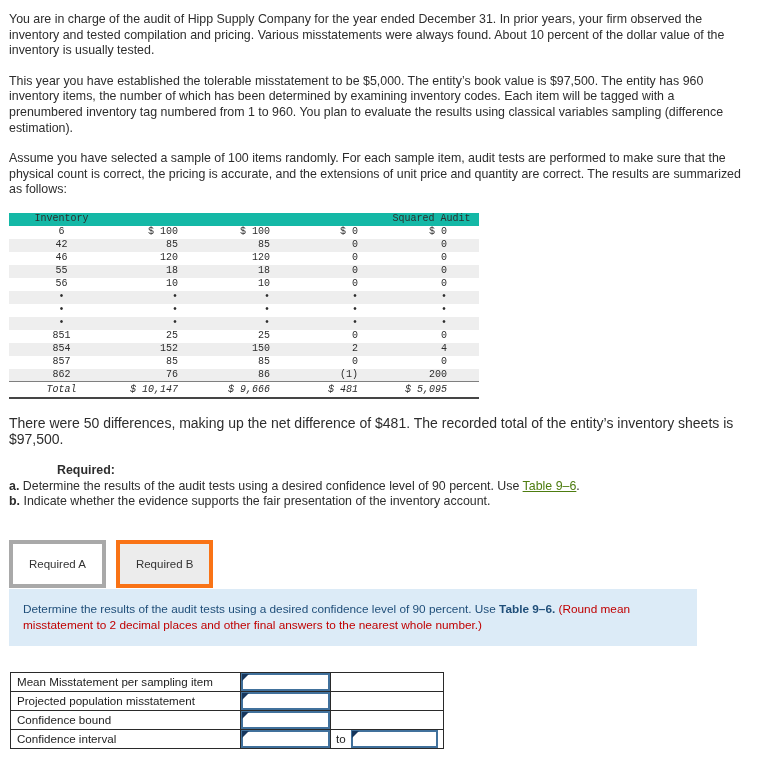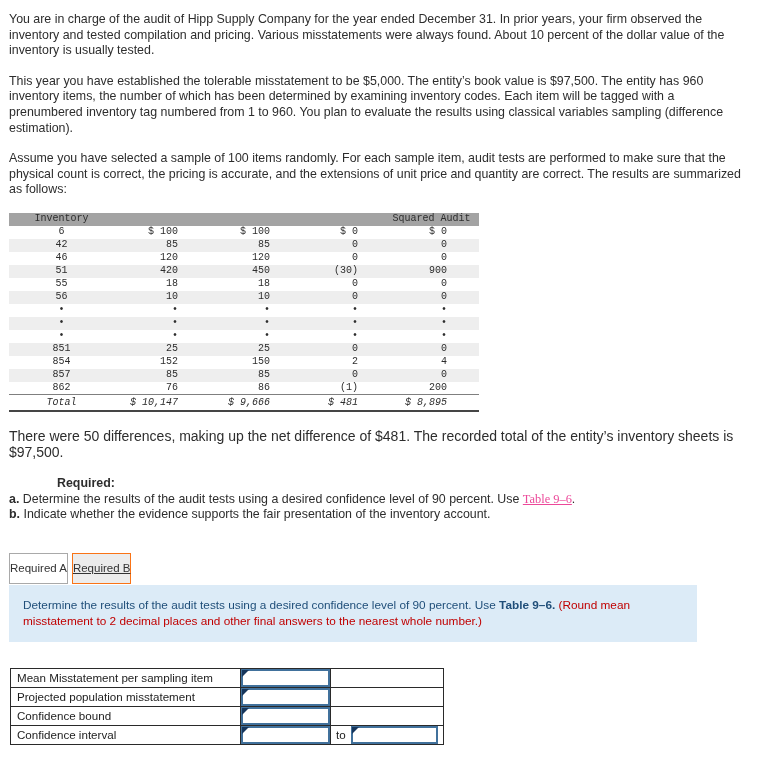--- a/index.html
+++ b/index.html
@@ -9,43 +9,43 @@
 
   
   .intro p { font-size:12.4px; line-height:15.6px; margin-bottom:15px; max-width:745px; }
 
   
   table.inv { border-collapse:collapse; table-layout:fixed;
               font-family:"Liberation Mono","DejaVu Sans Mono",monospace;
               font-size:10px; margin:2px 0 0 0; }
   .w1{width:105px}.w2{width:100px}.w3{width:80px}.w4{width:90px}.w5{width:95px}
   table.inv th, table.inv td { height:13px; line-height:12px; font-weight:normal; padding:0; }
-  table.inv thead tr { background:#a3a3a3;margin-top:28px; }
+  table.inv thead tr { background:#14b8a6;margin-top:28px; }
   table.inv tbody tr:nth-child(even) { background:#eeeeee; }
   .ct { text-align:center; }
   .rb { text-align:right; padding-right:36px !important; }
   .ra { text-align:right; padding-right:24px !important; }
   .rd { text-align:right; padding-right:26px !important; }
   .rs { text-align:right; padding-right:32px !important; }
   table.inv tfoot td { background:#fff; height:16px; border-top:1px solid #7f7f7f; border-bottom:2px solid #454545;font-style:italic; }
 
   
   .summary { font-size:14px; line-height:15.6px; margin-top:17px; max-width:745px; }
 
   
   .required { margin-top:16px; font-size:12.4px; line-height:15.6px; }
   .req-title { font-weight:bold;padding-left:48px; }
   .b { font-weight:bold; }
-  a.link { color:#ec4899; text-decoration:underline; cursor:pointer;font-family:Liberation Serif, serif; }
+  a.link { color:#4d7c0f; text-decoration:underline; cursor:pointer; }
 
   
   .tabs { display:flex; margin-top:30px; align-items:flex-end; }
-  .tab { height:31px; display:flex; align-items:center; padding:0 0; font-size:11.5px;
-         border:1px solid #f97316; background:#ececec; color:#333; cursor:pointer; }
-  .tab + .tab { margin-left:4px;text-decoration:underline; }
+  .tab { height:48px; display:flex; align-items:center; padding:0 16px; font-size:11.5px;
+         border:4px solid #f97316; background:#ececec; color:#333; cursor:pointer; }
+  .tab + .tab { margin-left:10px; }
   .tab.active { background:#ffffff; border-color:#a9a9a9; }
 
   
   .panel { width:688px; background:#dcebf7; padding:12px 14px; margin-top:1px;
            font-size:11.8px; line-height:16.5px; }
   .p-navy { color:#1f4e79; }
   .p-bold { color:#1f4e79; font-weight:bold; }
   .p-red  { color:#c00000; }
 
   
@@ -106,27 +106,20 @@
         <td class="rs">0</td>
       </tr>
       <tr>
         <td class="ct">46</td>
         <td class="rb">120</td>
         <td class="ra">120</td>
         <td class="rd">0</td>
         <td class="rs">0</td>
       </tr>
       <tr>
-        <td class="ct">51</td>
-        <td class="rb">420</td>
-        <td class="ra">450</td>
-        <td class="rd">(30)</td>
-        <td class="rs">900</td>
-      </tr>
-      <tr>
         <td class="ct">55</td>
         <td class="rb">18</td>
         <td class="ra">18</td>
         <td class="rd">0</td>
         <td class="rs">0</td>
       </tr>
       <tr>
         <td class="ct">56</td>
         <td class="rb">10</td>
         <td class="ra">10</td>
@@ -182,21 +175,21 @@
         <td class="rd">(1)</td>
         <td class="rs">200</td>
       </tr>
     </tbody>
     <tfoot>
       <tr>
         <td class="ct">Total</td>
         <td class="rb">$ 10,147</td>
         <td class="ra">$ 9,666</td>
         <td class="rd">$ 481</td>
-        <td class="rs">$ 8,895</td>
+        <td class="rs">$ 5,095</td>
       </tr>
     </tfoot>
   </table>
 
   <p class="summary">There were 50 differences, making up the net difference of $481. The recorded total of the entity’s inventory sheets is $97,500.</p>
 
   <div class="required">
     <div class="req-title">Required:</div>
     <div class="req-line">
       <span class="b">a.</span><span> Determine the results of the audit tests using a desired confidence level of 90 percent. Use </span><a class="link">Table 9–6</a><span>.</span>

